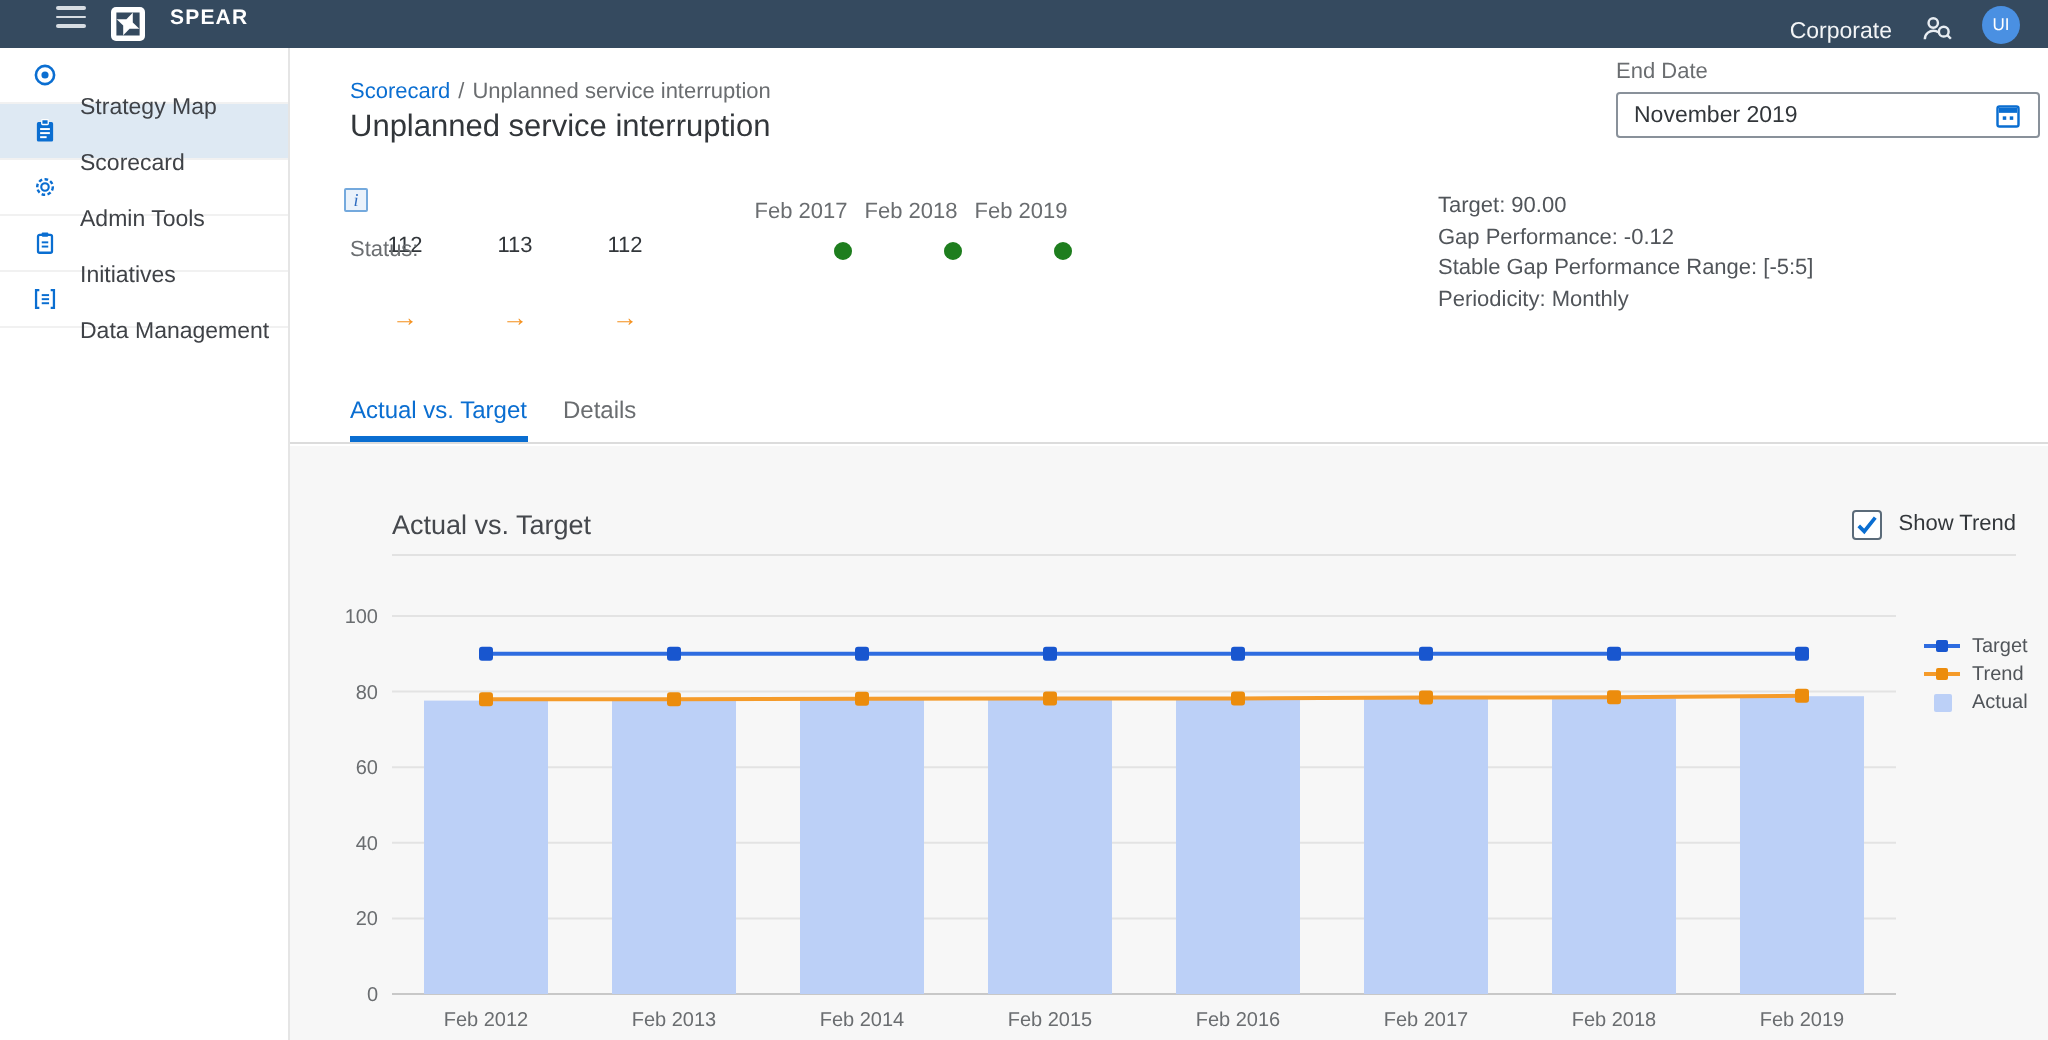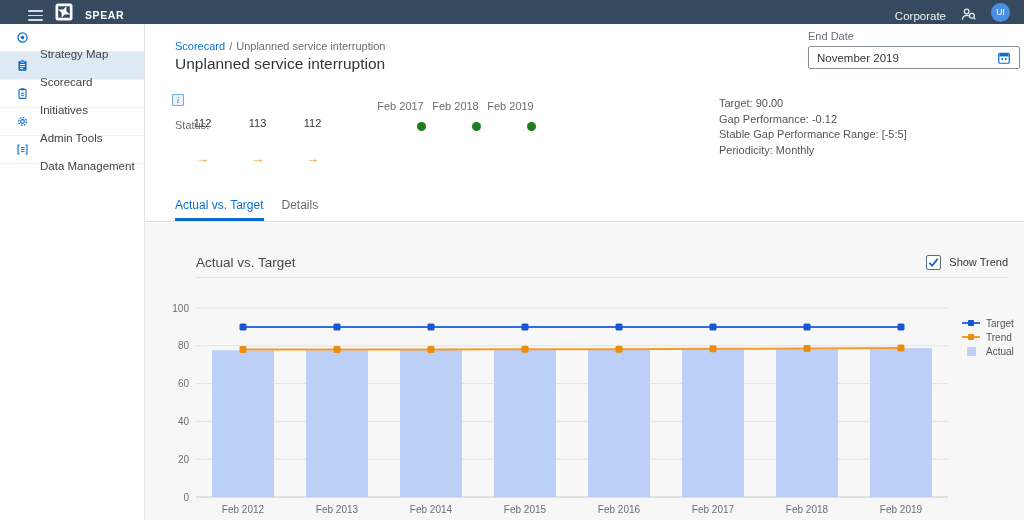--- a/index.html
+++ b/index.html
@@ -2,21 +2,21 @@
 <html><head>
 <meta charset="utf-8">
 <style>
   * { margin:0; padding:0; box-sizing:border-box; }
   html,body { width:1024px; height:520px; overflow:hidden; font-family:"Liberation Sans", sans-serif; background:#fff; }
   body { position:relative; }
 
   
   .navbar { position:absolute; left:0; top:0; width:1024px; height:24px; background:#354a5f;
             display:flex; align-items:center; justify-content:space-between; padding:0 10px; }
-  .nav-left { display:flex; align-items:flex-end; gap:12px; margin-left:18px; }
+  .nav-left { display:flex; align-items:flex-start; gap:12px; margin-left:18px; }
   .hamburger { display:flex; flex-direction:column; gap:3px; width:15px; cursor:pointer; }
   .hamburger span { display:block; height:1.6px; background:#d7dde3; border-radius:1px; }
   .logo { display:flex; align-items:center; }
   .appname { color:#fff; font-size:10.5px; font-weight:bold; letter-spacing:0.6px; }
   .nav-right { display:flex; align-items:flex-end; gap:14px; margin-right:4px; }
   .context-label { color:#f2f4f6; font-size:11.5px; }
   .avatar { width:19px; height:19px; border-radius:50%; background:#4a90e2; color:#fff;
             font-size:8.5px; font-weight:normal; display:flex; align-items:center; justify-content:center; }
 
   
@@ -134,36 +134,36 @@
           <rect x="5" y="6.2" width="6" height="1.2" fill="#fff"></rect>
           <rect x="5" y="8.7" width="6" height="1.2" fill="#fff"></rect>
           <rect x="5" y="11.2" width="4" height="1.2" fill="#fff"></rect>
         </svg>
       </span>
       <span class="sb-label">Scorecard</span>
     </div>
     <div class="sidebar-item">
       <span class="sb-icon">
         <svg viewBox="0 0 16 16" width="13" height="13">
+          <circle cx="8" cy="8" r="4.8" fill="none" stroke="#0a6ed1" stroke-width="1.5" stroke-dasharray="2.2 1.5"></circle>
+          <circle cx="8" cy="8" r="2.3" fill="none" stroke="#0a6ed1" stroke-width="1.3"></circle>
+        </svg>
+      </span>
+      <span class="sb-label">Admin Tools</span>
+    </div>
+    <div class="sidebar-item">
+      <span class="sb-icon">
+        <svg viewBox="0 0 16 16" width="13" height="13">
           <rect x="3.7" y="3" width="8.6" height="11" rx="1" fill="none" stroke="#0a6ed1" stroke-width="1.4"></rect>
           <rect x="6" y="1.5" width="4" height="2.6" rx="0.5" fill="#0a6ed1"></rect>
           <rect x="6" y="7" width="4" height="1.2" fill="#0a6ed1"></rect>
           <rect x="6" y="9.6" width="4" height="1.2" fill="#0a6ed1"></rect>
         </svg>
       </span>
       <span class="sb-label">Initiatives</span>
-    </div>
-    <div class="sidebar-item">
-      <span class="sb-icon">
-        <svg viewBox="0 0 16 16" width="13" height="13">
-          <circle cx="8" cy="8" r="4.8" fill="none" stroke="#0a6ed1" stroke-width="1.5" stroke-dasharray="2.2 1.5"></circle>
-          <circle cx="8" cy="8" r="2.3" fill="none" stroke="#0a6ed1" stroke-width="1.3"></circle>
-        </svg>
-      </span>
-      <span class="sb-label">Admin Tools</span>
     </div>
     <div class="sidebar-item">
       <span class="sb-icon">
         <svg viewBox="0 0 16 16" width="13" height="13">
           <path d="M4.5 2.5 H2.5 V13.5 H4.5" fill="none" stroke="#0a6ed1" stroke-width="1.4"></path>
           <path d="M11.5 2.5 H13.5 V13.5 H11.5" fill="none" stroke="#0a6ed1" stroke-width="1.4"></path>
           <rect x="6" y="5" width="4.5" height="1.2" fill="#0a6ed1"></rect>
           <rect x="6" y="7.5" width="4.5" height="1.2" fill="#0a6ed1"></rect>
           <rect x="6" y="10" width="4.5" height="1.2" fill="#0a6ed1"></rect>
         </svg>

